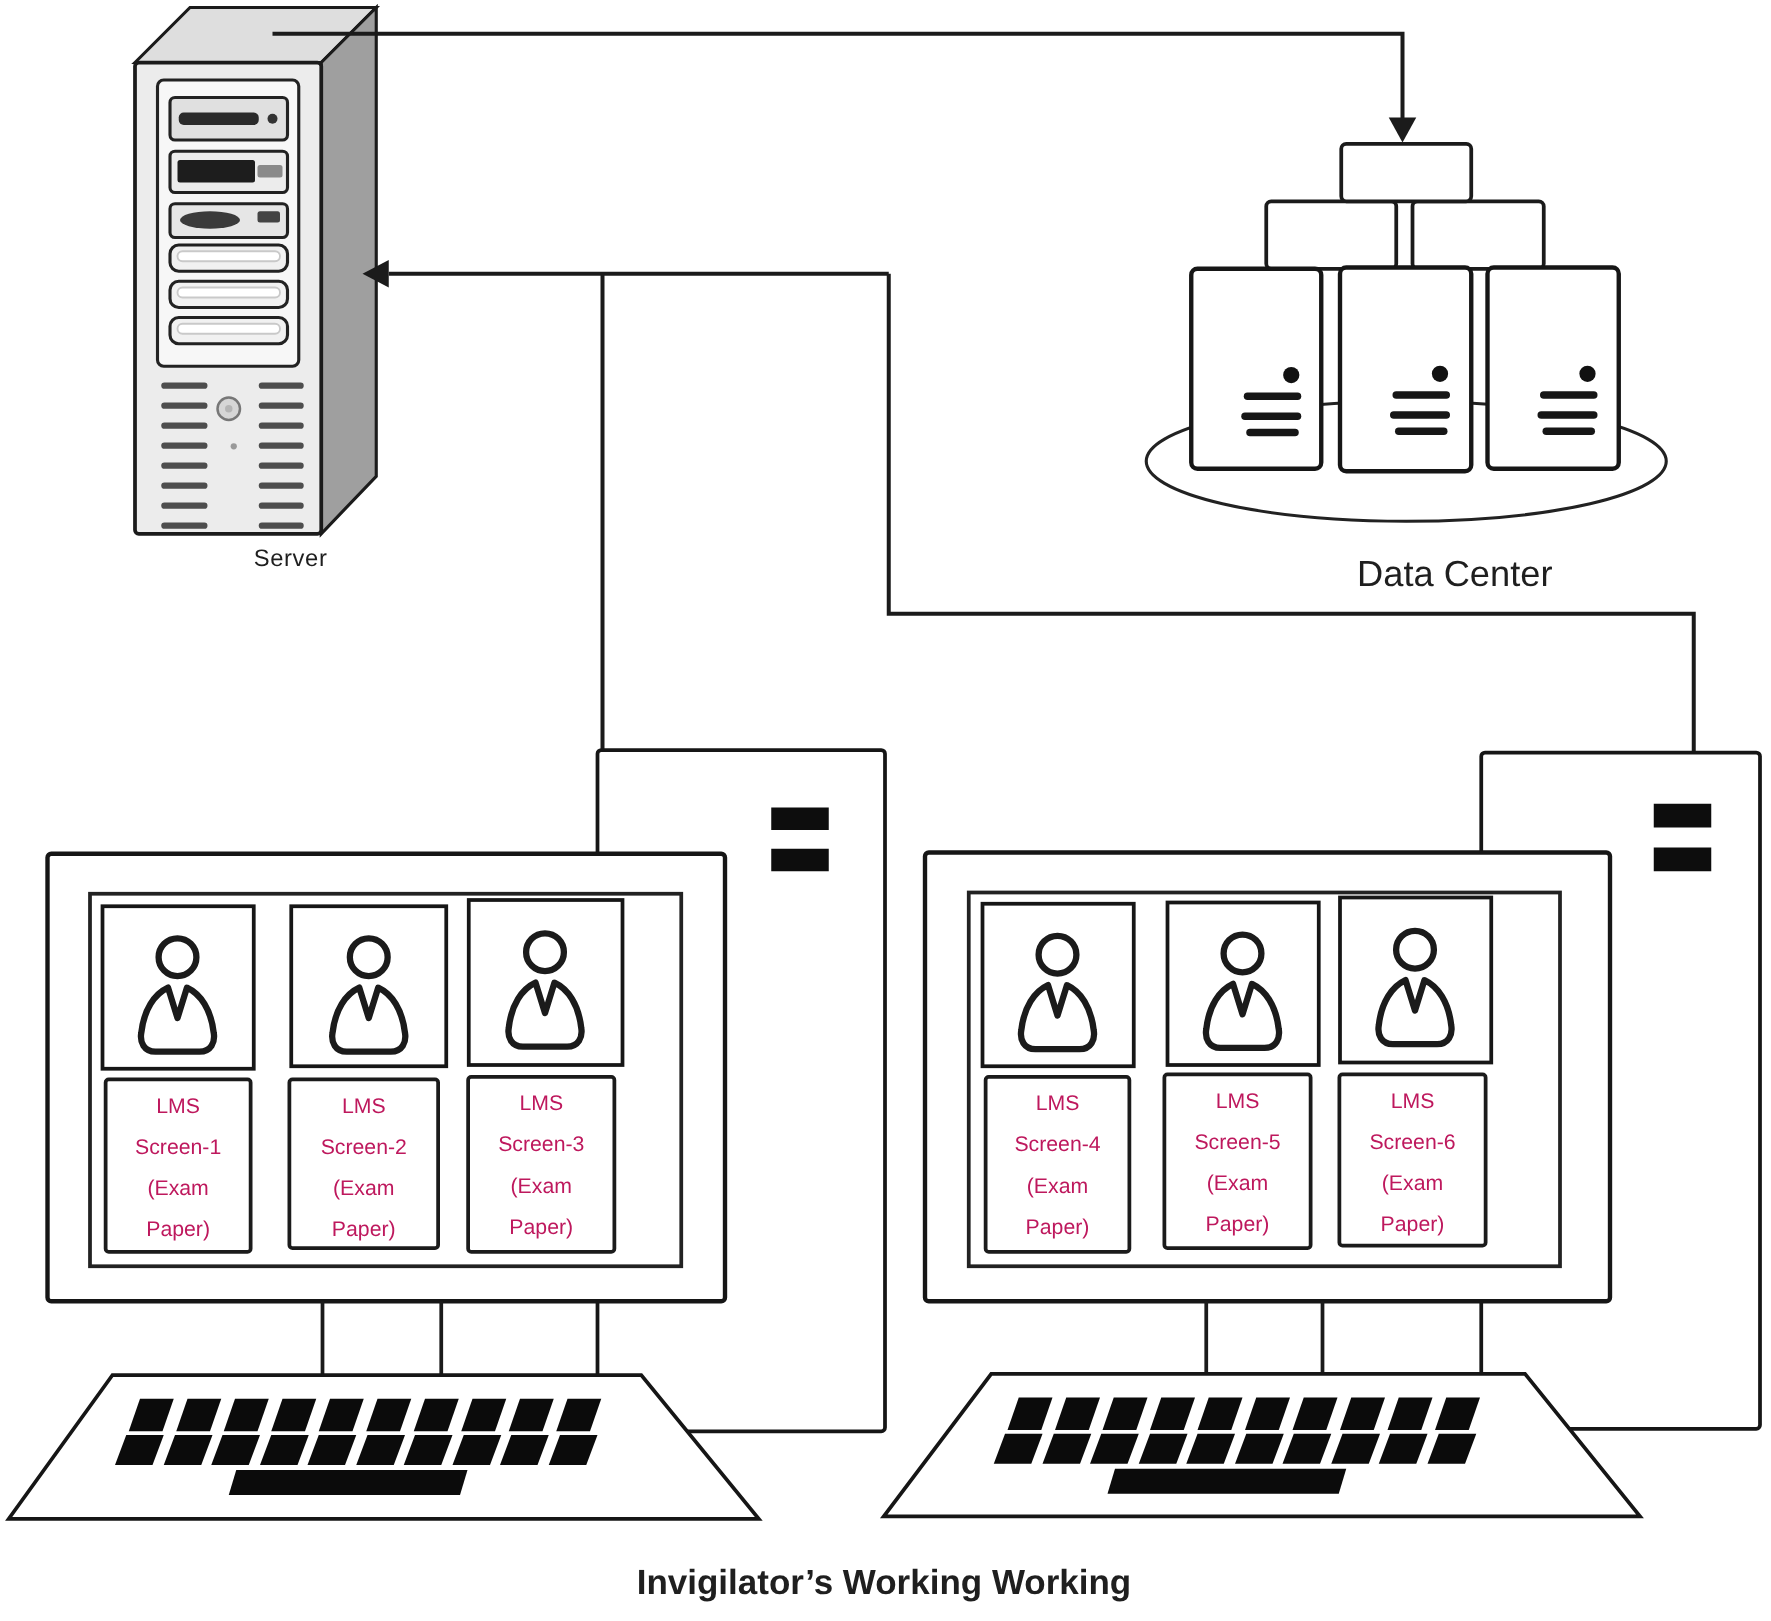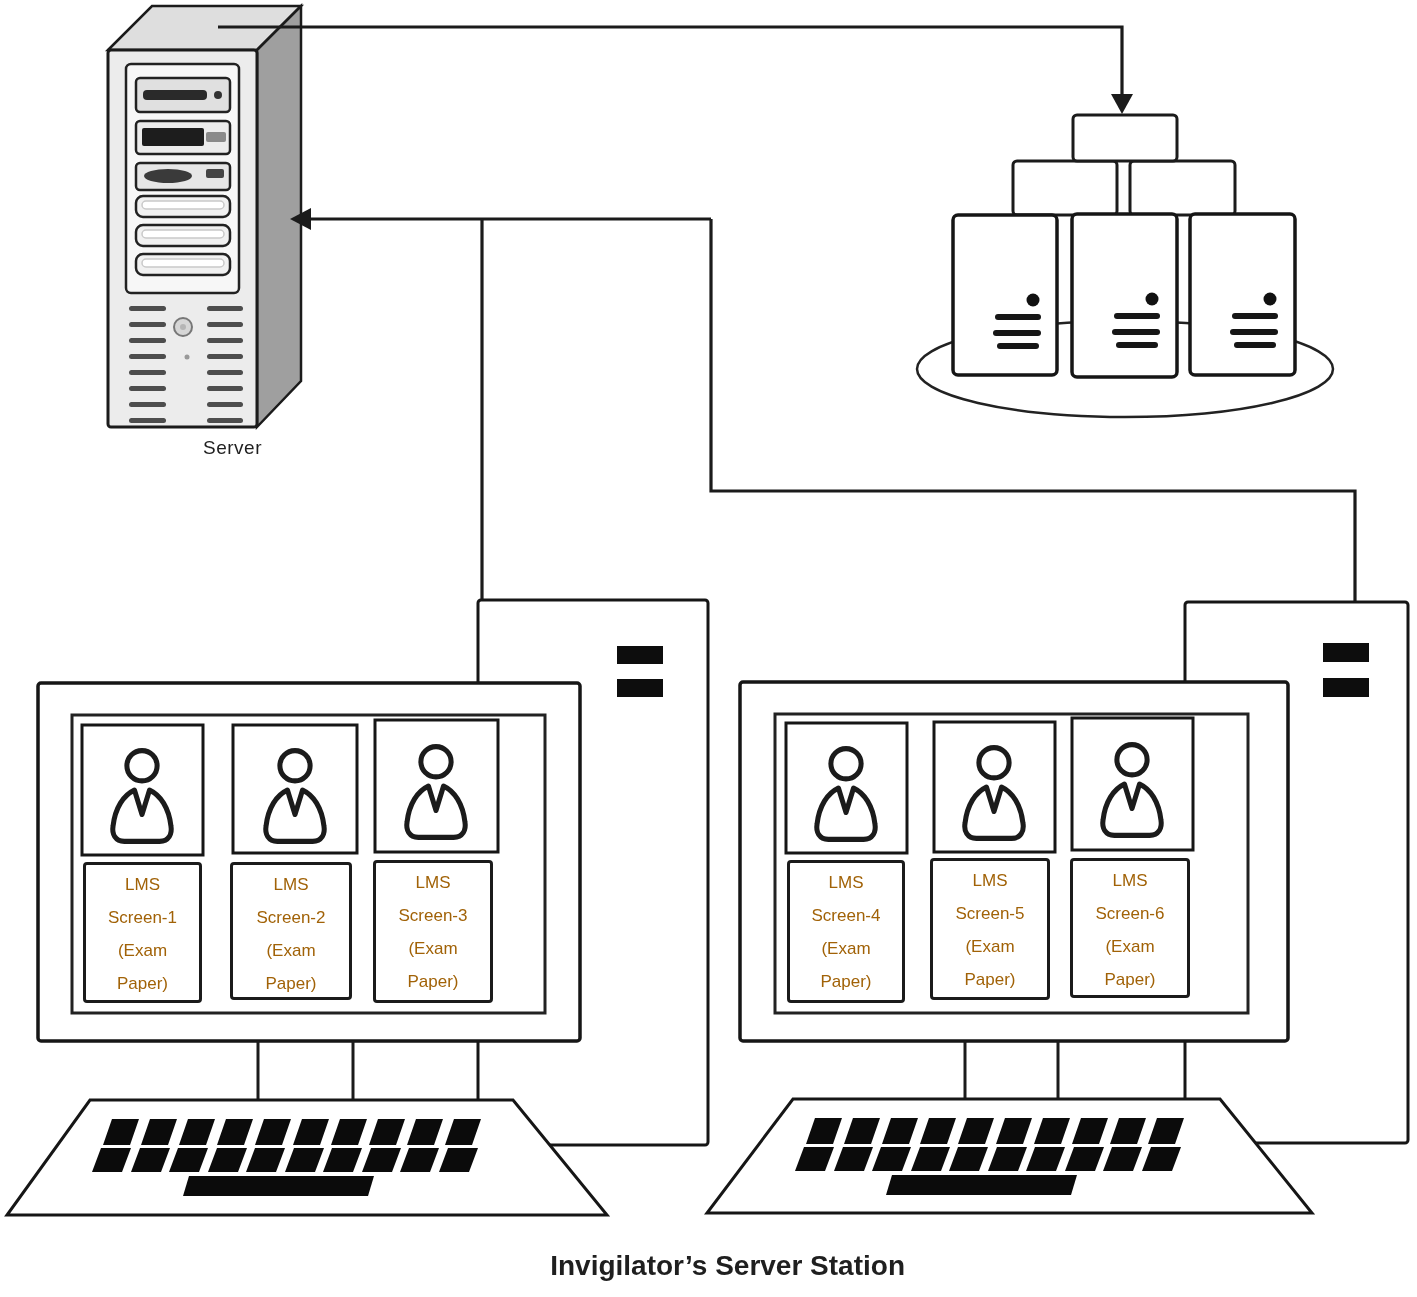--- a/index.html
+++ b/index.html
@@ -6,21 +6,21 @@
   body{width:1417px;height:1297px;position:relative;overflow:hidden;
        font-family:"Liberation Sans",sans-serif;color:#1b1b1b;}
   .stage{position:absolute;left:0;top:0;width:1417px;height:1297px;}
   svg{position:absolute;left:0;top:0;}
   .lbl{position:absolute;text-align:right;color:#1f1f1f;}
   .server-lbl{left:102px;top:437px;width:160px;font-size:19px;letter-spacing:.5px;}
   .dc-lbl{left:1002px;top:444px;width:240px;font-size:29px;}
   .ws-lbl{left:405px;top:1250px;width:500px;font-size:28px;font-weight:600;}
   .screen-label{position:absolute;box-sizing:border-box;border:3px solid #1b1b1b;border-radius:4px;
        background:#fff;white-space:pre-line;text-align:center;font-size:17px;line-height:33px;
-       padding-top:3px;color:#a16207;}
+       padding-top:3px;color:#be185d;}
 </style>
 </head>
 <body>
 
 <div class="stage">
 
 <svg width="1417" height="1297" viewBox="0 0 1417 1297">
   <defs>
     <symbol id="person" viewBox="0 0 100 118">
       <circle cx="50" cy="23" r="18" fill="none" stroke="#1b1b1b" stroke-width="6"></circle>
@@ -203,21 +203,22 @@
       <polygon points="1026,1171 1056,1171 1065,1147 1035,1147"></polygon>
           <polygon points="1065,1171 1095,1171 1104,1147 1074,1147"></polygon>
       <polygon points="1103,1171 1133,1171 1142,1147 1112,1147"></polygon>
           <polygon points="1142,1171 1172,1171 1181,1147 1151,1147"></polygon>
       <polygon points="886,1195 1071,1195 1077,1175 892,1175"></polygon>
     </g>
   </g>
 </svg>
 
 <div class="lbl server-lbl">Server</div>
-<div class="lbl ws-lbl">Invigilator’s Server Station</div>
+<div class="lbl dc-lbl">Data Center</div>
+<div class="lbl ws-lbl">Invigilator’s Working Working</div>
 
 <div class="screen-label" style="left:83px;top:862px;width:119px;height:141px;">LMS
 Screen-1
 (Exam
 Paper)</div>
 <div class="screen-label" style="left:230px;top:862px;width:122px;height:138px;">LMS
 Screen-2
 (Exam
 Paper)</div>
 <div class="screen-label" style="left:373px;top:860px;width:120px;height:143px;">LMS

